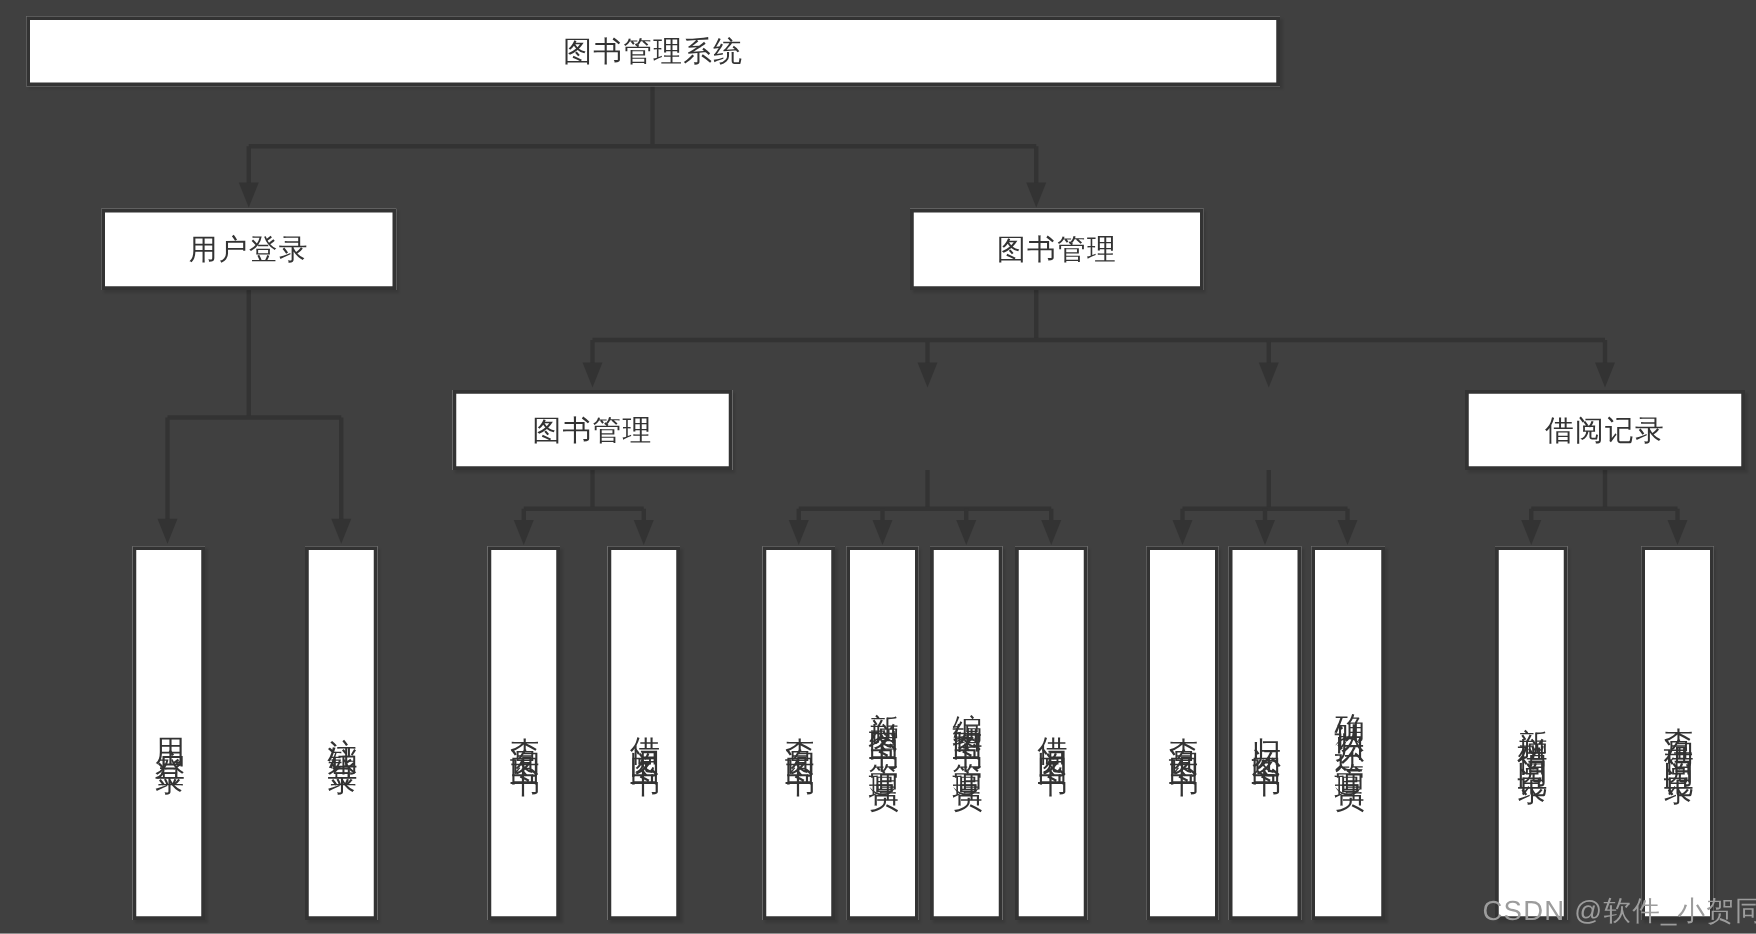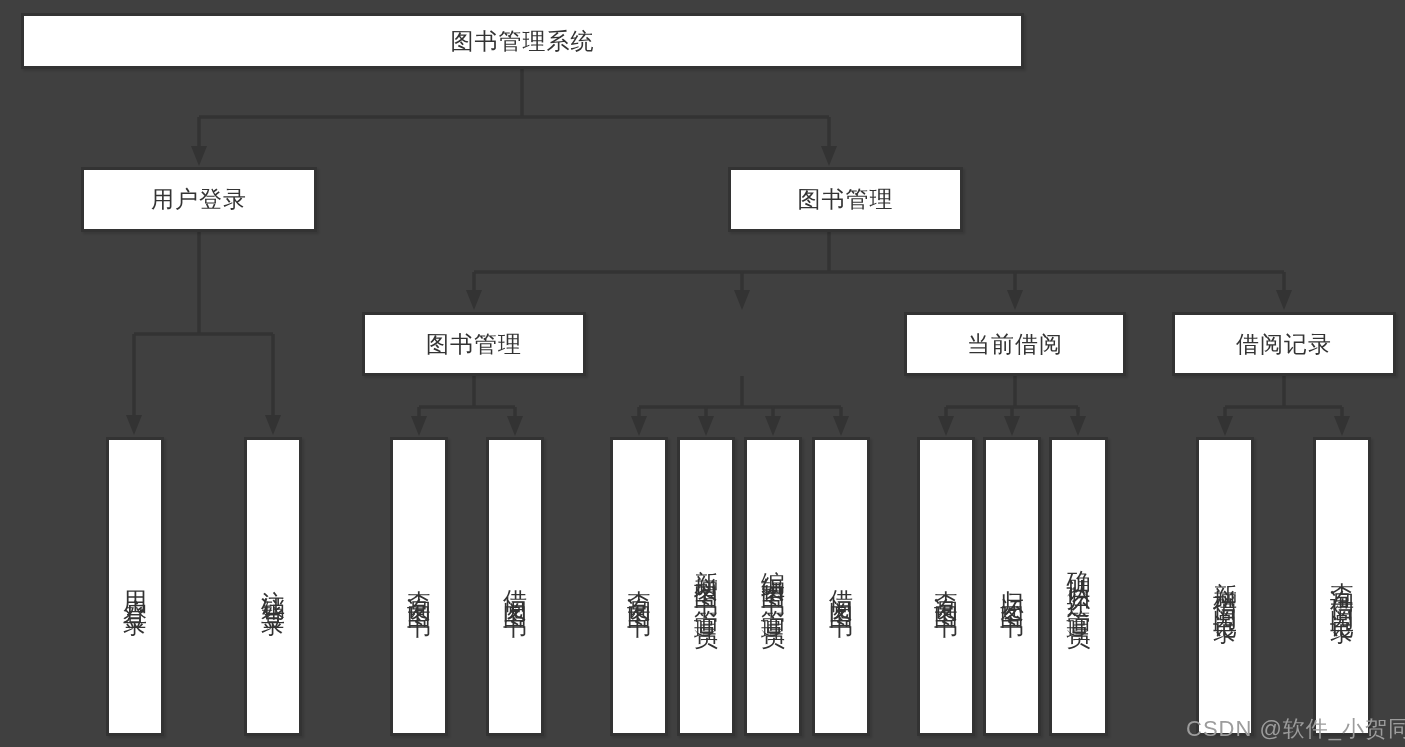--- a/index.html
+++ b/index.html
@@ -160,23 +160,20 @@
   <div class="node h-node n-user-login">
     <span>用户登录</span>
   </div>
   <div class="node h-node n-book-mgmt">
     <span>图书管理</span>
   </div>
 
   <div class="node h-node n-new-book-rec">
     <span>图书管理</span>
   </div>
-  <div class="node h-node n-current-borrow">
-    <span>当前借阅</span>
-  </div>
   <div class="node h-node n-borrow-records">
     <span>借阅记录</span>
   </div>
 
   <div class="node v-node leaf l-login">
     <span>用户登录</span>
   </div>
   <div class="node v-node leaf l-logout">
     <span>注销登录</span>
   </div>

